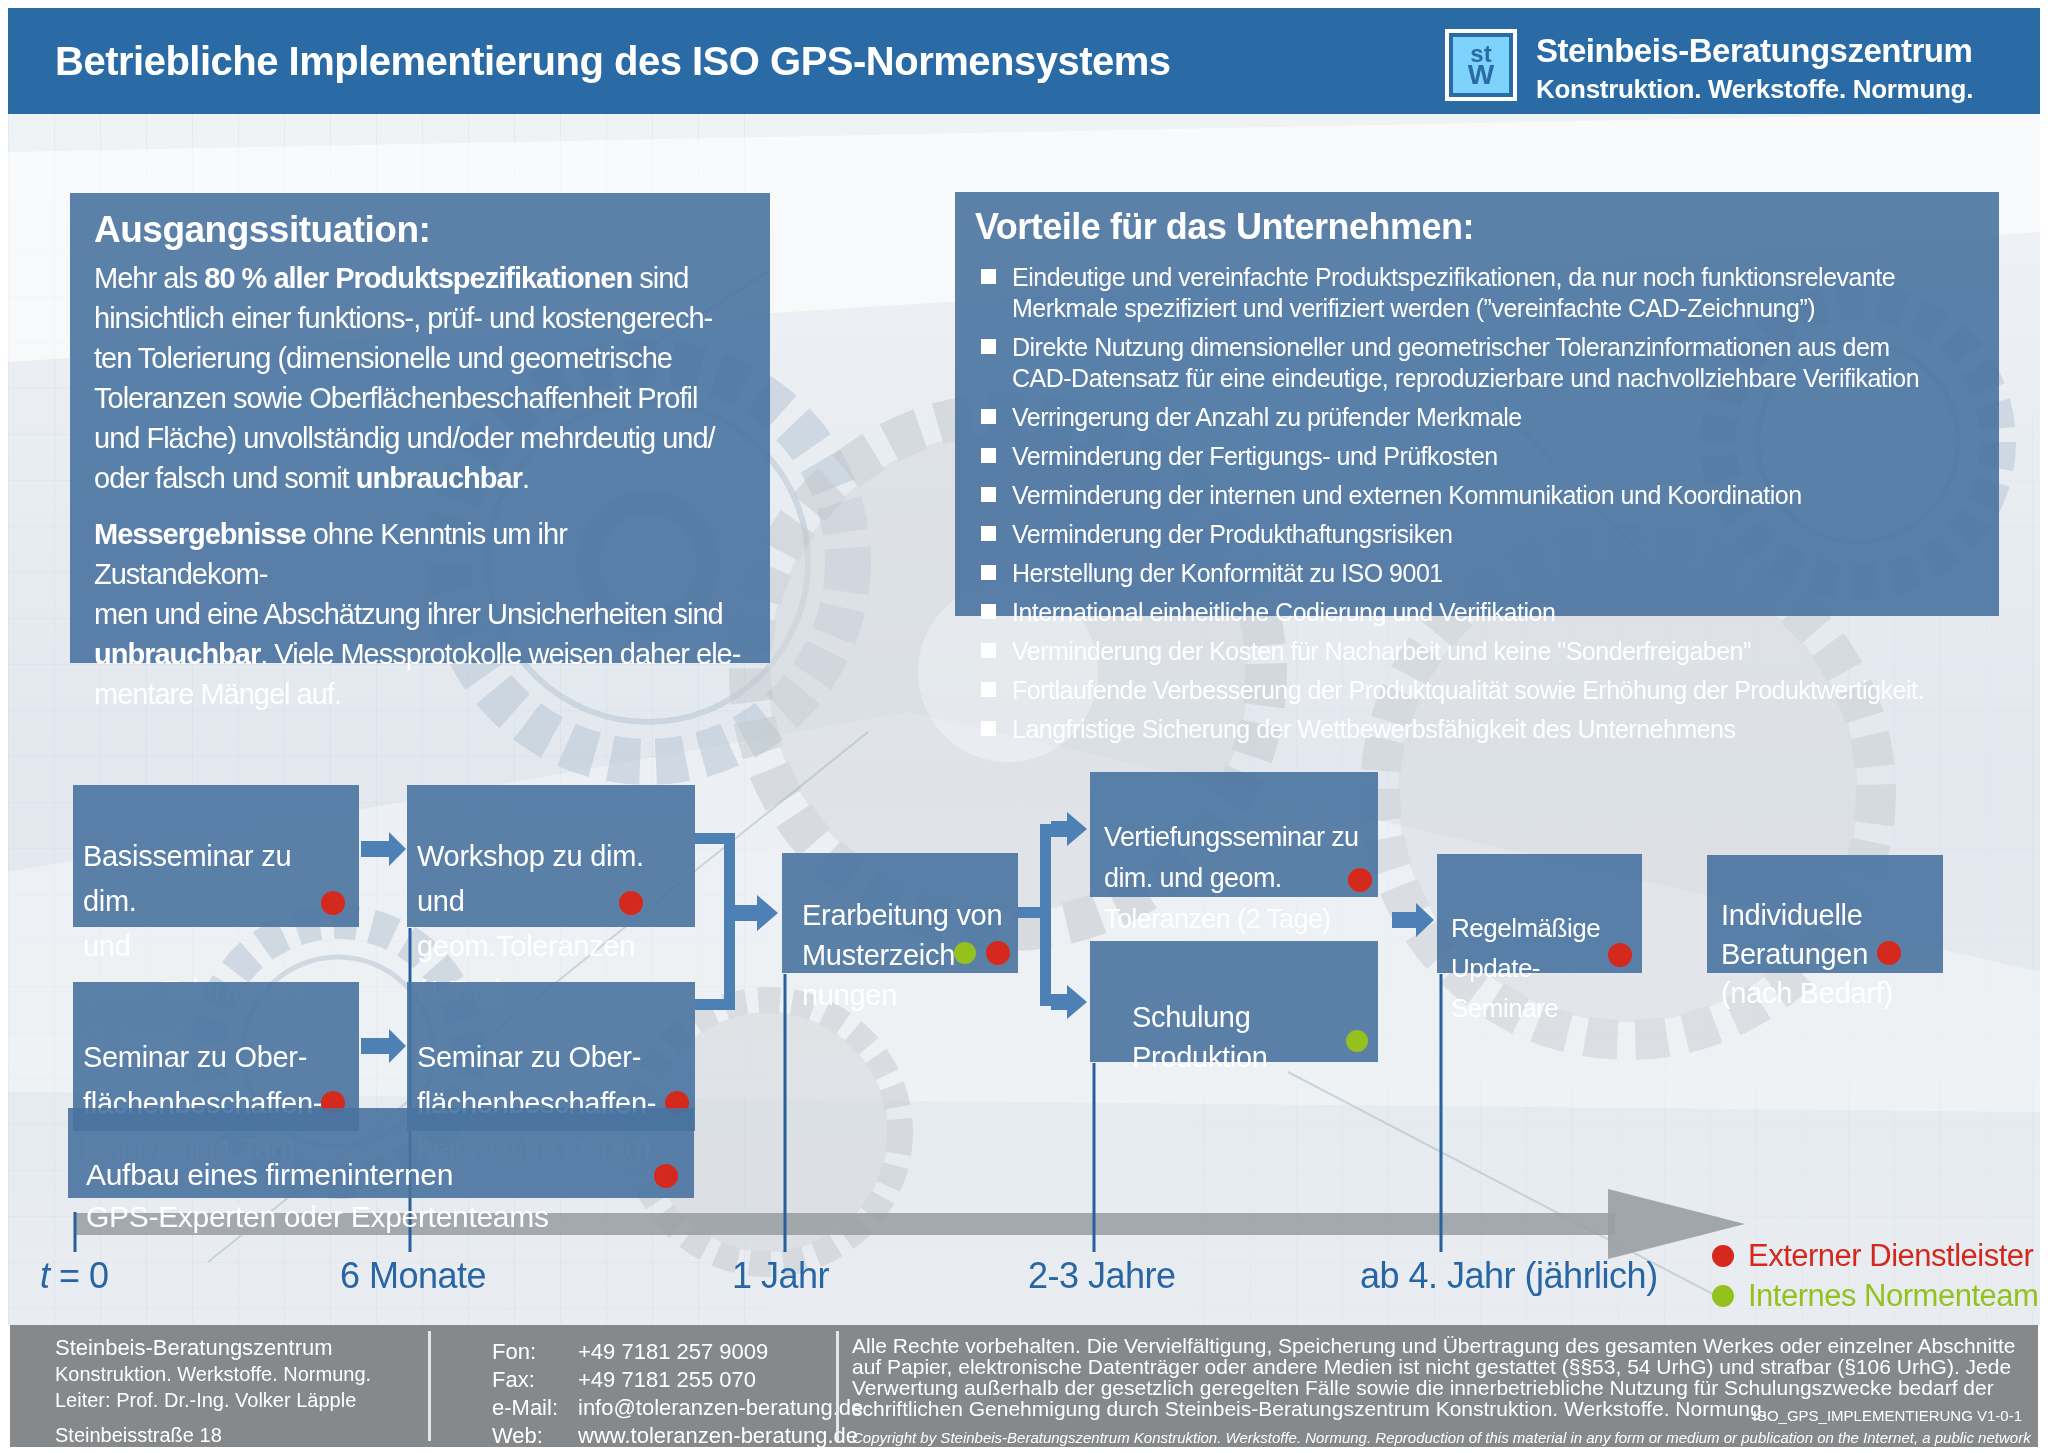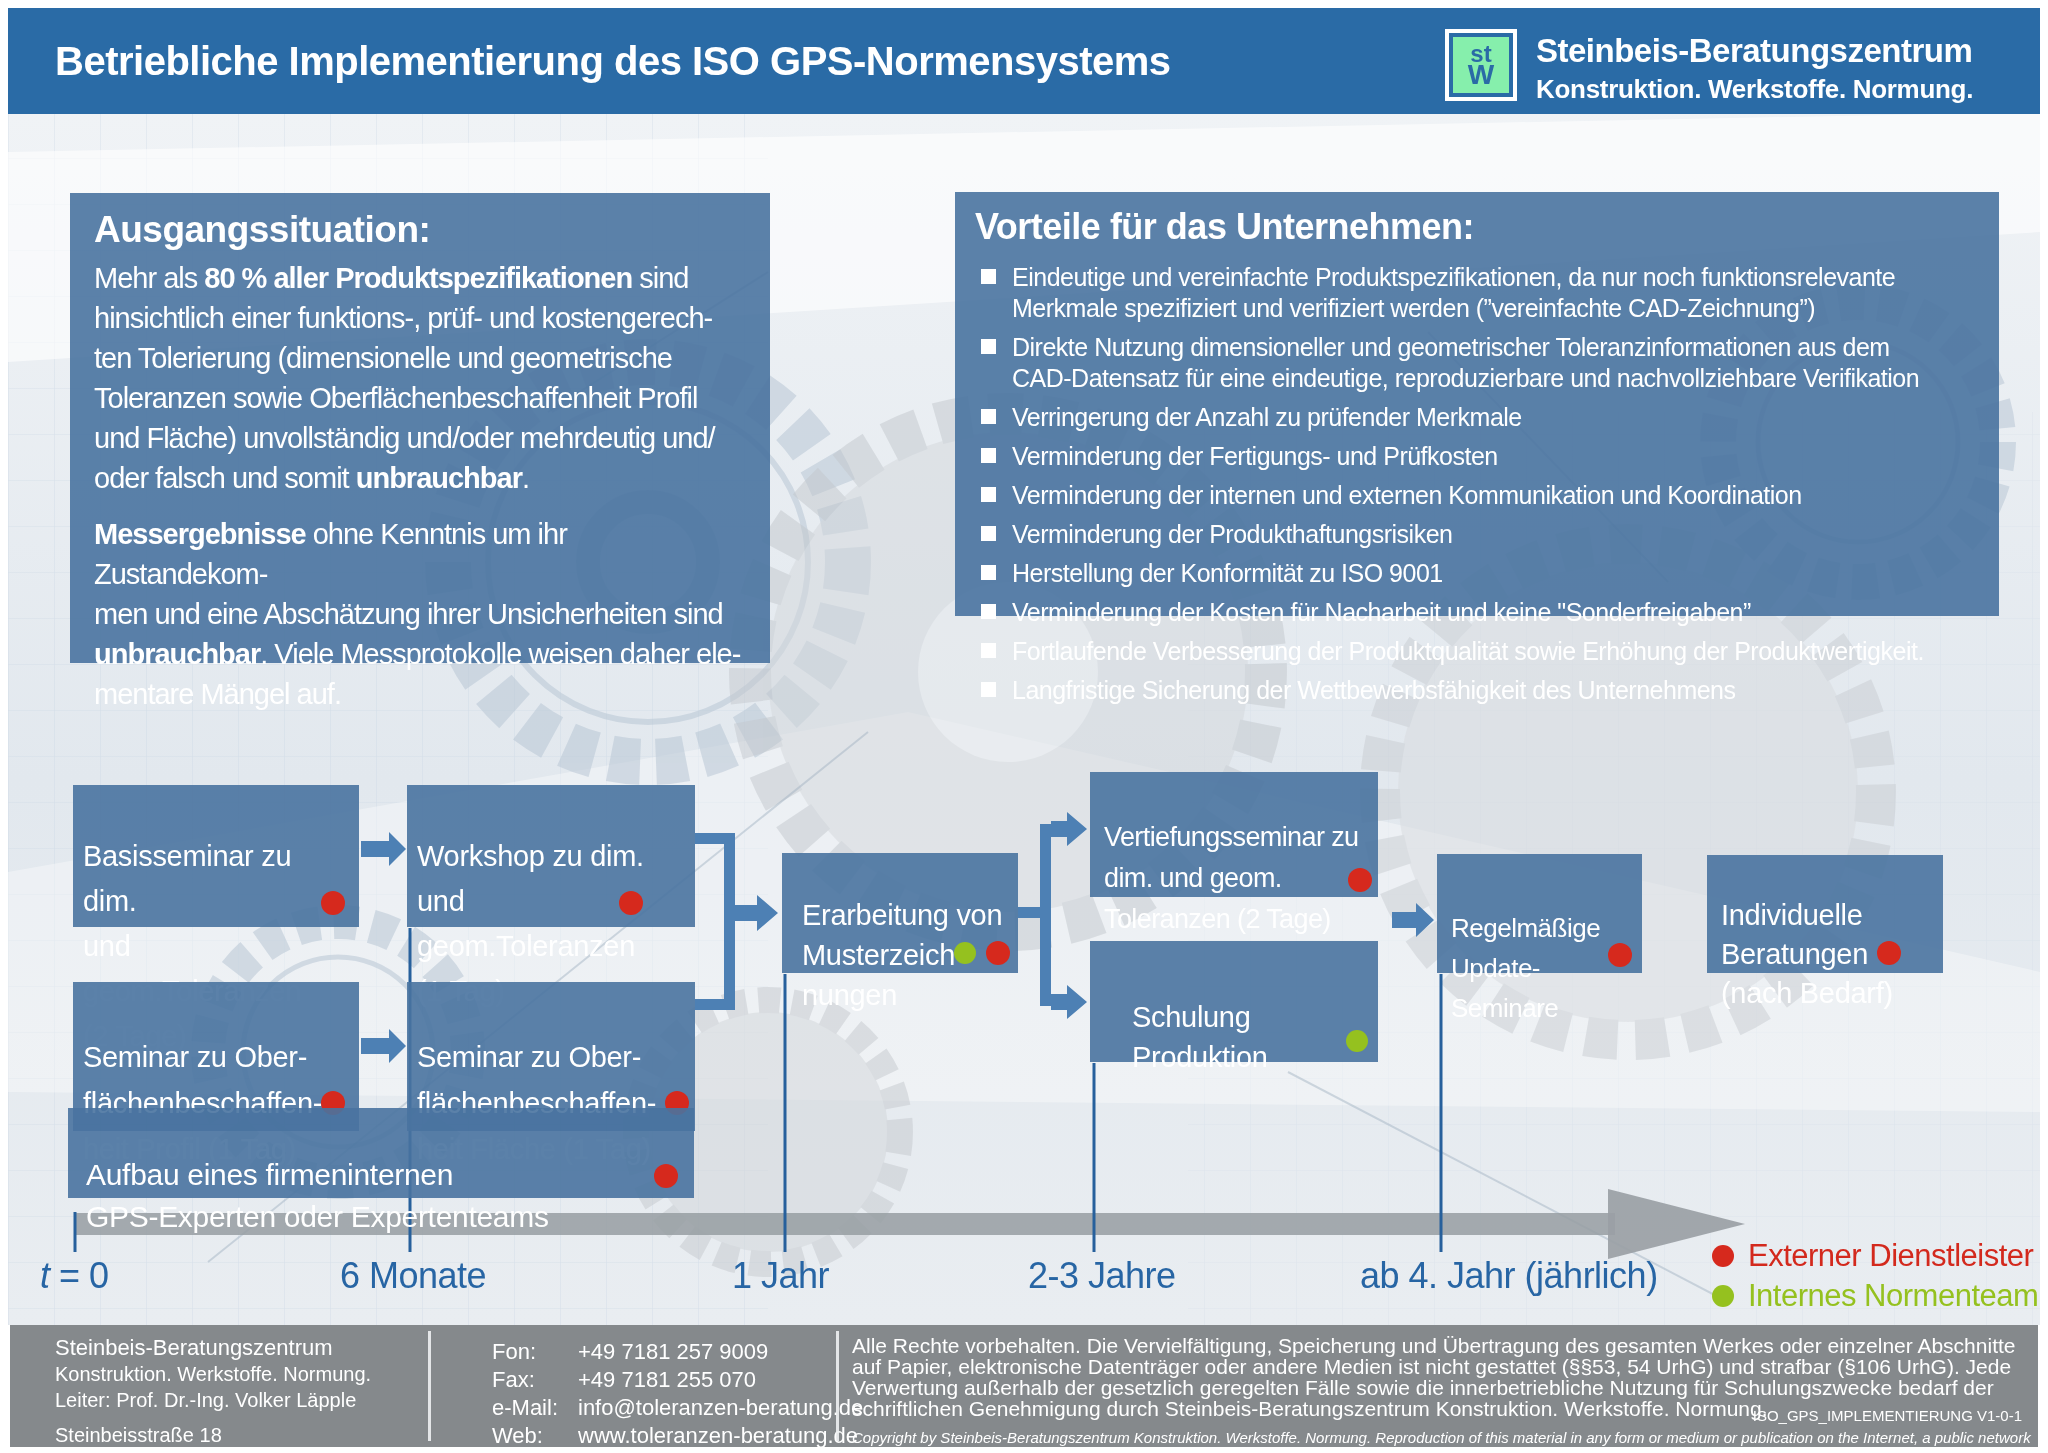--- a/index.html
+++ b/index.html
@@ -4,21 +4,21 @@
 <style>
   html,body{margin:0;padding:0;background:#ffffff;}
   #page{position:relative;width:2048px;height:1453px;background:#ffffff;
         font-family:"Liberation Sans",sans-serif;overflow:hidden;}
   .abs{position:absolute;}
   
   .header{left:8px;top:8px;width:2032px;height:106px;background:#2a6ba6;z-index:3;}
   .header-title{left:47px;top:0;height:106px;display:flex;align-items:center;
     color:#fff;font-size:40px;font-weight:bold;letter-spacing:-0.5px;}
   .logo-box{left:1437px;top:21px;width:56px;height:56px;border:4px solid #fff;padding:4px;}
-  .logo-inner{width:100%;height:100%;background:#86efac;color:#2a6ba6;display:flex;flex-direction:column;
+  .logo-inner{width:100%;height:100%;background:#7dd3fc;color:#2a6ba6;display:flex;flex-direction:column;
     align-items:center;justify-content:center;font-weight:bold;line-height:0.9;}
   .logo-st{font-size:24px;}
   .logo-w{font-size:28px;margin-top:-2px;}
   .brand-name{left:1528px;top:24px;color:#fff;font-size:33px;font-weight:bold;letter-spacing:-0.5px;}
   .brand-tagline{left:1528px;top:66px;color:#fff;font-size:26px;font-weight:bold;letter-spacing:-0.3px;}
   
   .bg-layer{left:8px;top:112px;z-index:0;}
   .conn-layer{left:0;top:0;z-index:1;pointer-events:none;}
   
   .panel{background:rgba(73,115,160,0.90);color:#fff;z-index:2;}
@@ -194,20 +194,24 @@
     <div class="v-item">
         <span class="v-sq"></span>
         <span class="v-txt pre">Verminderung der Produkthaftungsrisiken</span>
       </div>
     <div class="v-item">
         <span class="v-sq"></span>
         <span class="v-txt pre">Herstellung der Konformität zu ISO 9001</span>
       </div>
     <div class="v-item">
         <span class="v-sq"></span>
+        <span class="v-txt pre">International einheitliche Codierung und Verifikation</span>
+      </div>
+    <div class="v-item">
+        <span class="v-sq"></span>
         <span class="v-txt pre">Verminderung der Kosten für Nacharbeit und keine "Sonderfreigaben”</span>
       </div>
     <div class="v-item">
         <span class="v-sq"></span>
         <span class="v-txt pre">Fortlaufende Verbesserung der Produktqualität sowie Erhöhung der Produktwertigkeit.</span>
       </div>
     <div class="v-item">
         <span class="v-sq"></span>
         <span class="v-txt pre">Langfristige Sicherung der Wettbewerbsfähigkeit des Unternehmens</span>
       </div>

